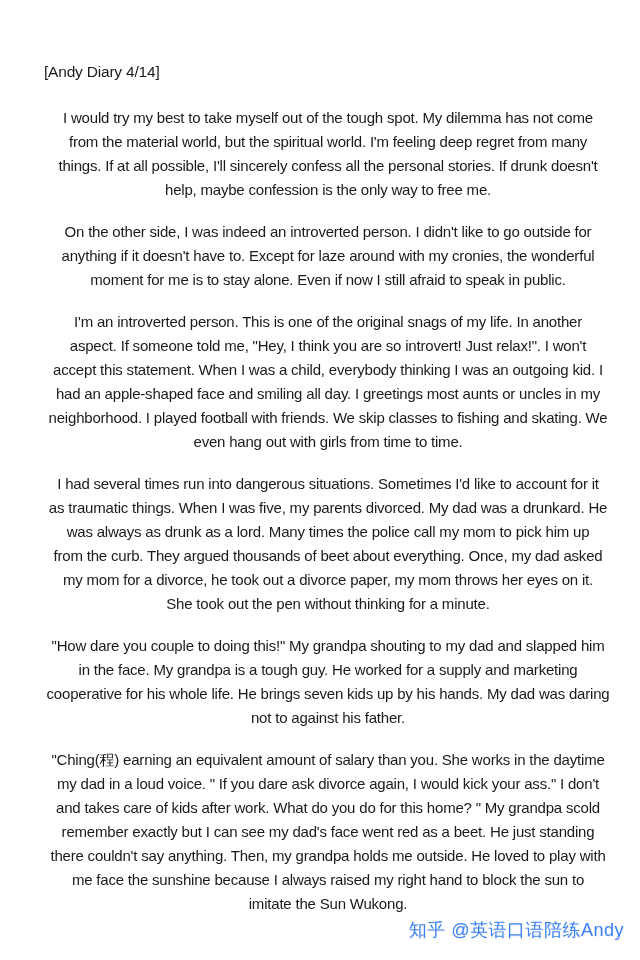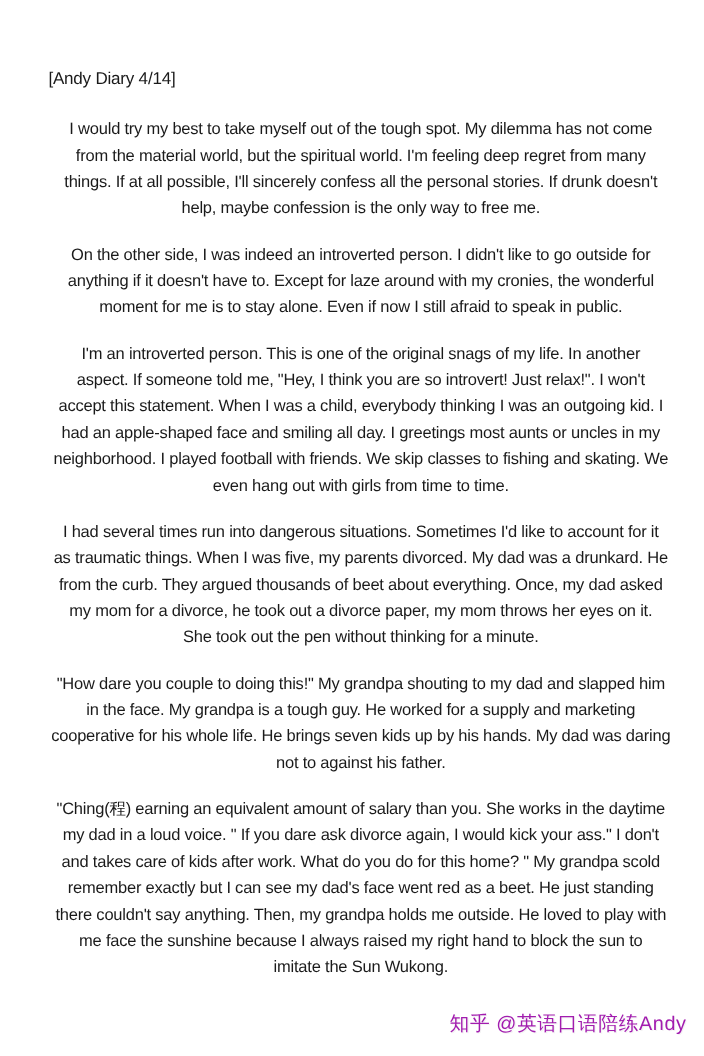--- a/index.html
+++ b/index.html
@@ -70,20 +70,21 @@
           <div class="line">I'm an introverted person. This is one of the original snags of my life. In another</div>
           <div class="line">aspect. If someone told me, "Hey, I think you are so introvert! Just relax!". I won't</div>
           <div class="line">accept this statement. When I was a child, everybody thinking I was an outgoing kid. I</div>
           <div class="line">had an apple-shaped face and smiling all day. I greetings most aunts or uncles in my</div>
           <div class="line">neighborhood. I played football with friends. We skip classes to fishing and skating. We</div>
           <div class="line">even hang out with girls from time to time.</div>
         </div>
         <div class="para">
           <div class="line">I had several times run into dangerous situations. Sometimes I'd like to account for it</div>
           <div class="line">as traumatic things. When I was five, my parents divorced. My dad was a drunkard. He</div>
+          <div class="line">was always as drunk as a lord. Many times the police call my mom to pick him up</div>
           <div class="line">from the curb. They argued thousands of beet about everything. Once, my dad asked</div>
           <div class="line">my mom for a divorce, he took out a divorce paper, my mom throws her eyes on it.</div>
           <div class="line">She took out the pen without thinking for a minute.</div>
         </div>
         <div class="para">
           <div class="line">"How dare you couple to doing this!" My grandpa shouting to my dad and slapped him</div>
           <div class="line">in the face. My grandpa is a tough guy. He worked for a supply and marketing</div>
           <div class="line">cooperative for his whole life. He brings seven kids up by his hands. My dad was daring</div>
           <div class="line">not to against his father.</div>
         </div>
@@ -91,14 +92,14 @@
           <div class="line">"Ching(程) earning an equivalent amount of salary than you. She works in the daytime</div>
           <div class="line">my dad in a loud voice. " If you dare ask divorce again, I would kick your ass." I don't</div>
           <div class="line">and takes care of kids after work. What do you do for this home? " My grandpa scold</div>
           <div class="line">remember exactly but I can see my dad's face went red as a beet. He just standing</div>
           <div class="line">there couldn't say anything. Then, my grandpa holds me outside. He loved to play with</div>
           <div class="line">me face the sunshine because I always raised my right hand to block the sun to</div>
           <div class="line">imitate the Sun Wukong.</div>
         </div>
       </div>
   </div>
-  <div class="watermark" style="color: #a21caf;">知乎 @英语口语陪练Andy</div>
+  <div class="watermark" style="color: #3b82f6;">知乎 @英语口语陪练Andy</div>
 </div>
 
 </body></html>

